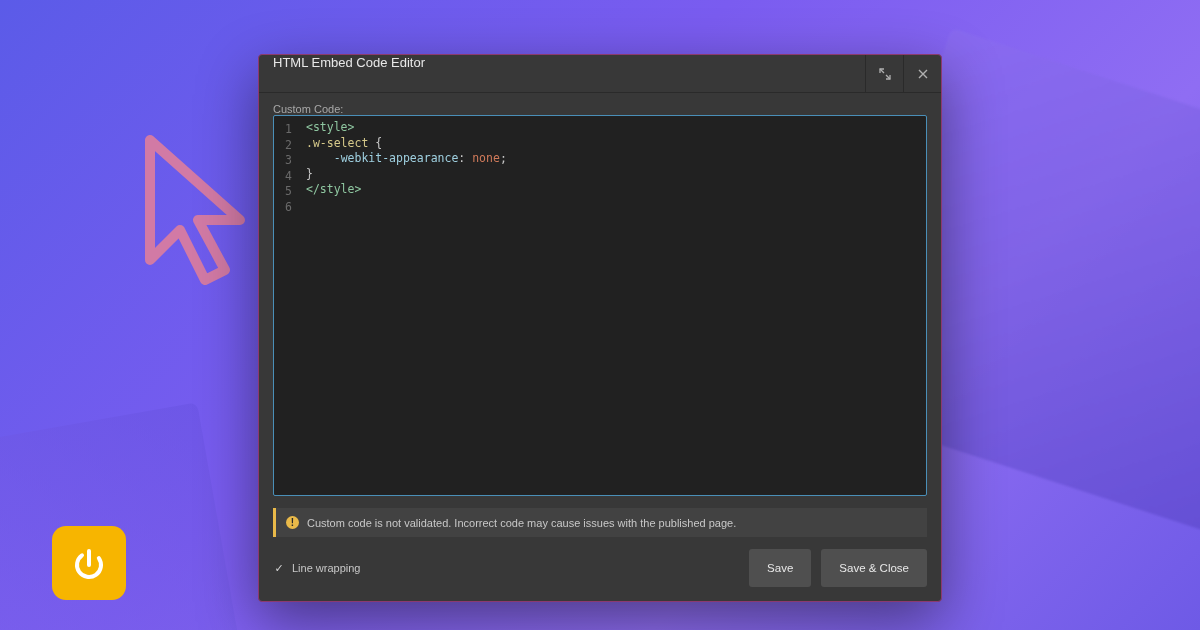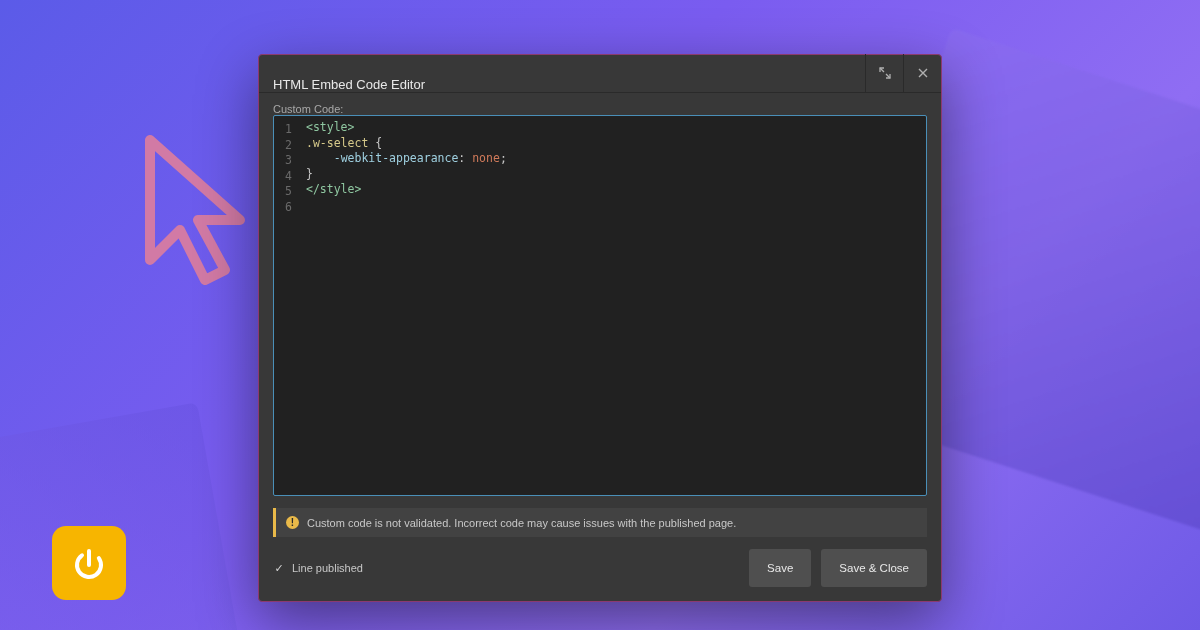--- a/index.html
+++ b/index.html
@@ -66,21 +66,21 @@
     border: 1px solid #8b3a6f;
     border-radius: 4px;
     box-shadow: 0 20px 60px rgba(0,0,0,0.45);
     display: flex;
     flex-direction: column;
     color: #d6d6d6;
   }
   .modal-header {
     height: 38px;
     display: flex;
-    align-items: flex-end;
+    align-items: flex-start;
     border-bottom: 1px solid #2a2a2a;
   }
   .modal-title {
     flex: 1;
     font-size: 13px;
     font-weight: 400;
     color: #e8e8e8;
     padding-left: 14px;
   }
   .header-btn {
@@ -234,19 +234,19 @@
   </div>
 
   <div class="warning-bar">
     <div class="warn-icon">!</div>
     <span>Custom code is not validated. Incorrect code may cause issues with the published page.</span>
   </div>
 
   <div class="footer">
     <label class="checkbox-wrap">
       <span class="checkbox">✓</span>
-      <span>Line published</span>
+      <span>Line wrapping</span>
     </label>
     <div class="spacer"></div>
     <button class="btn">Save</button>
     <button class="btn">Save &amp; Close</button>
   </div>
 </div>
 
 </body></html>

